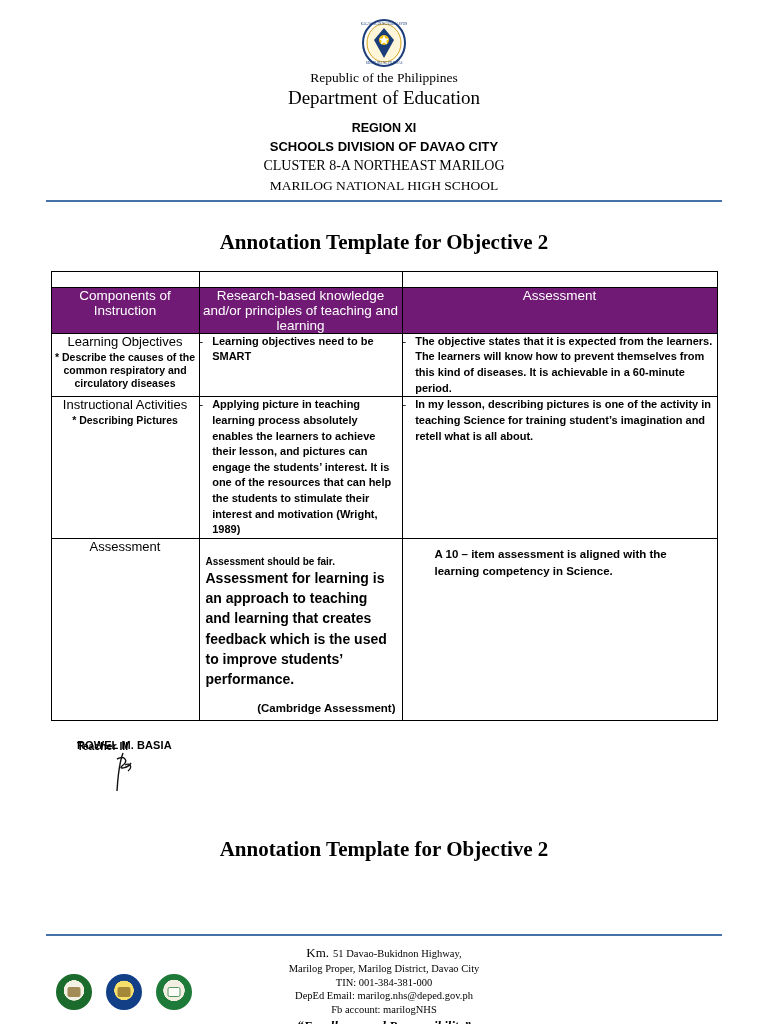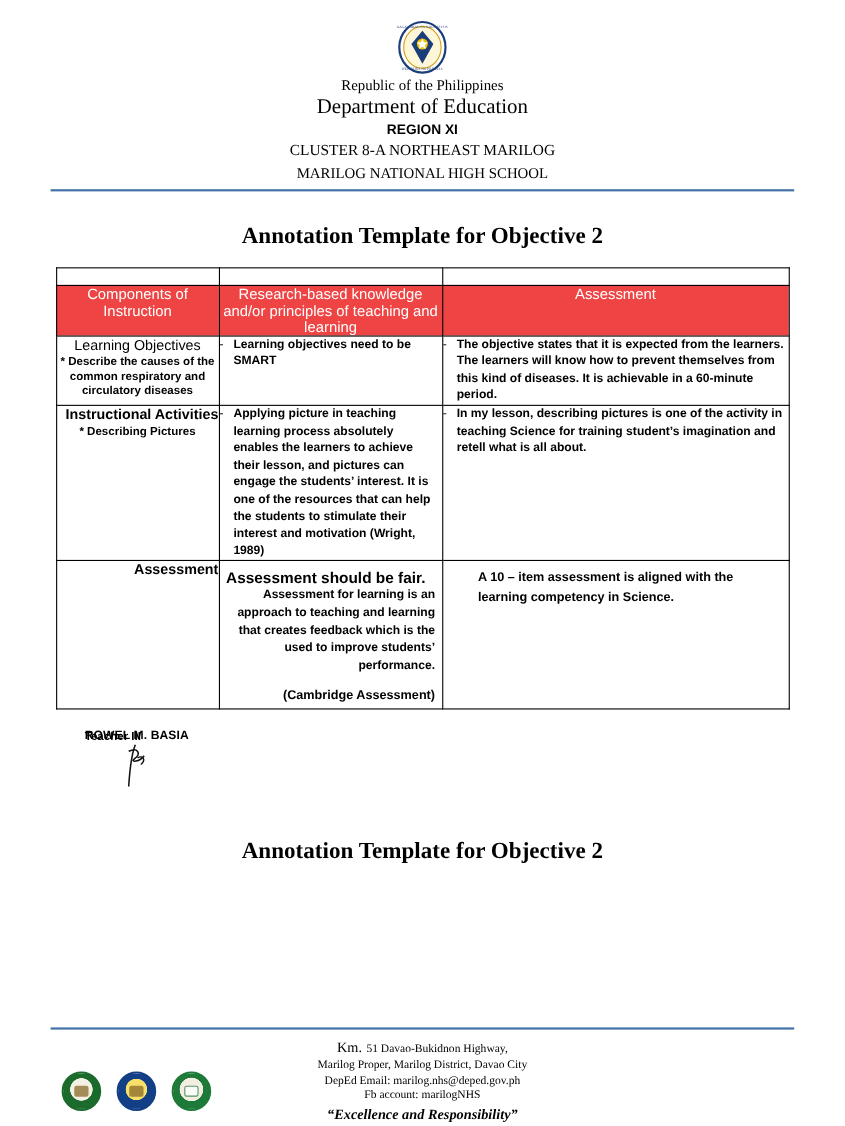--- a/index.html
+++ b/index.html
@@ -45,21 +45,21 @@
   }
   .hl-dep {
     font-size: 19px;
     font-family: "Liberation Serif", serif;
     margin-top: 1px;
   }
   .hl-region {
     font-size: 12.5px;
     font-weight: bold;
     font-family: "Liberation Sans", sans-serif;
-    margin-top: 2px;
+    margin-top: 12px;
   }
   .hl-division {
     font-size: 13px;
     font-weight: bold;
     font-family: "Liberation Sans", sans-serif;
     margin-top: 3px;
   }
   .hl-cluster {
     font-size: 14px;
     font-family: "Liberation Serif", serif;
@@ -99,21 +99,21 @@
     padding: 0;
   }
   .blank-row td {
     height: 15px;
     border-left: 1px solid #000;
     border-right: 1px solid #000;
     border-top: 1px solid #000;
     border-bottom: 1px solid #000;
   }
   .hdr td {
-    background: #ef4444;
+    background: #701a75;
     color: #ffffff;
     text-align: center;
     font-family: "Liberation Sans", sans-serif;
     font-size: 13.5px;
     font-weight: normal;
     padding: 8px 6px;
     vertical-align: middle;
   }
   .col1 { width: 148px; }
   .col2 { width: 203px; }
@@ -129,53 +129,53 @@
     font-size: 13px;
   }
   .c-label .sub {
     font-size: 10.5px;
     font-weight: bold;
     line-height: 1.25;
     margin-top: 2px;
   }
   .c-label .main-bold {
     font-size: 13px;
-    font-weight: bold;
-    text-align: right;
+    font-weight: normal;
   }
   .cell-body {
     font-family: "Liberation Sans", sans-serif;
     font-size: 11px;
     line-height: 1.42;
     padding: 7px 8px 7px 6px;
   }
   .dashline {
     display: flex;
     gap: 9px;
   }
   .dash {
     flex: 0 0 auto;
     font-family: "Liberation Sans", sans-serif;
   }
   .dashtext {
     font-weight: bold;
   }
   .assess-head {
     font-family: "Liberation Sans", sans-serif;
+    font-size: 10px;
+    font-weight: bold;
+    padding: 7px 6px 0 6px;
+    margin-top: 10px;
+  }
+  .assess-body {
+    font-family: "Liberation Sans", sans-serif;
     font-size: 14px;
-    font-weight: bold;
-    padding: 7px 6px 0 6px;
-  }
-  .assess-body {
-    font-family: "Liberation Sans", sans-serif;
-    font-size: 11px;
     font-weight: bold;
     line-height: 1.45;
     padding: 1px 6px 4px 6px;
-    text-align: right;
+    text-align: left;
   }
   .assess-src {
     font-family: "Liberation Sans", sans-serif;
     font-size: 11.5px;
     font-weight: bold;
     text-align: right;
     padding: 8px 6px 6px 6px;
   }
   .assess-annot {
     font-family: "Liberation Sans", sans-serif;
@@ -340,20 +340,21 @@
         <text x="23" y="7" font-size="3.2" text-anchor="middle" fill="#1b3d7a" font-family="Liberation Serif, serif">KAGAWARAN NG EDUKASYON</text>
         <text x="23" y="46" font-size="3" text-anchor="middle" fill="#1b3d7a" font-family="Liberation Serif, serif">REPUBLIKA NG PILIPINAS</text>
       </svg>
     </span>
   </div>
 
   <div class="header-lines">
     <div class="hl-republic">Republic of the Philippines</div>
     <div class="hl-dep">Department of Education</div>
     <div class="hl-region">REGION XI</div>
+    <div class="hl-division">SCHOOLS DIVISION OF DAVAO CITY</div>
     <div class="hl-cluster">CLUSTER 8-A NORTHEAST MARILOG</div>
     <div class="hl-school">MARILOG NATIONAL HIGH SCHOOL</div>
   </div>
   <div class="rule"></div>
 
   <div class="doc-title">Annotation Template for Objective 2</div>
 
   <table class="annot">
     <colgroup>
       <col class="col1">
@@ -444,20 +445,21 @@
 
   <div class="footer">
     <div class="footer-rule"></div>
     <div class="footer-inner">
       <div class="footer-text">
         <div>
           <span class="ft-km">Km.</span>
           <span class="ft-line">51 Davao-Bukidnon Highway,</span>
         </div>
         <div class="ft-line">Marilog Proper, Marilog District, Davao City</div>
+        <div class="ft-line">TIN: 001-384-381-000</div>
         <div class="ft-line">DepEd Email: marilog.nhs@deped.gov.ph</div>
         <div class="ft-line">Fb account: marilogNHS</div>
         <div class="ft-motto">“Excellence and Responsibility”</div>
       </div>
       <div class="footer-logos">
         <span class="logo logo-1"></span>
         <span class="logo logo-2"></span>
         <span class="logo logo-3"></span>
       </div>
     </div>

